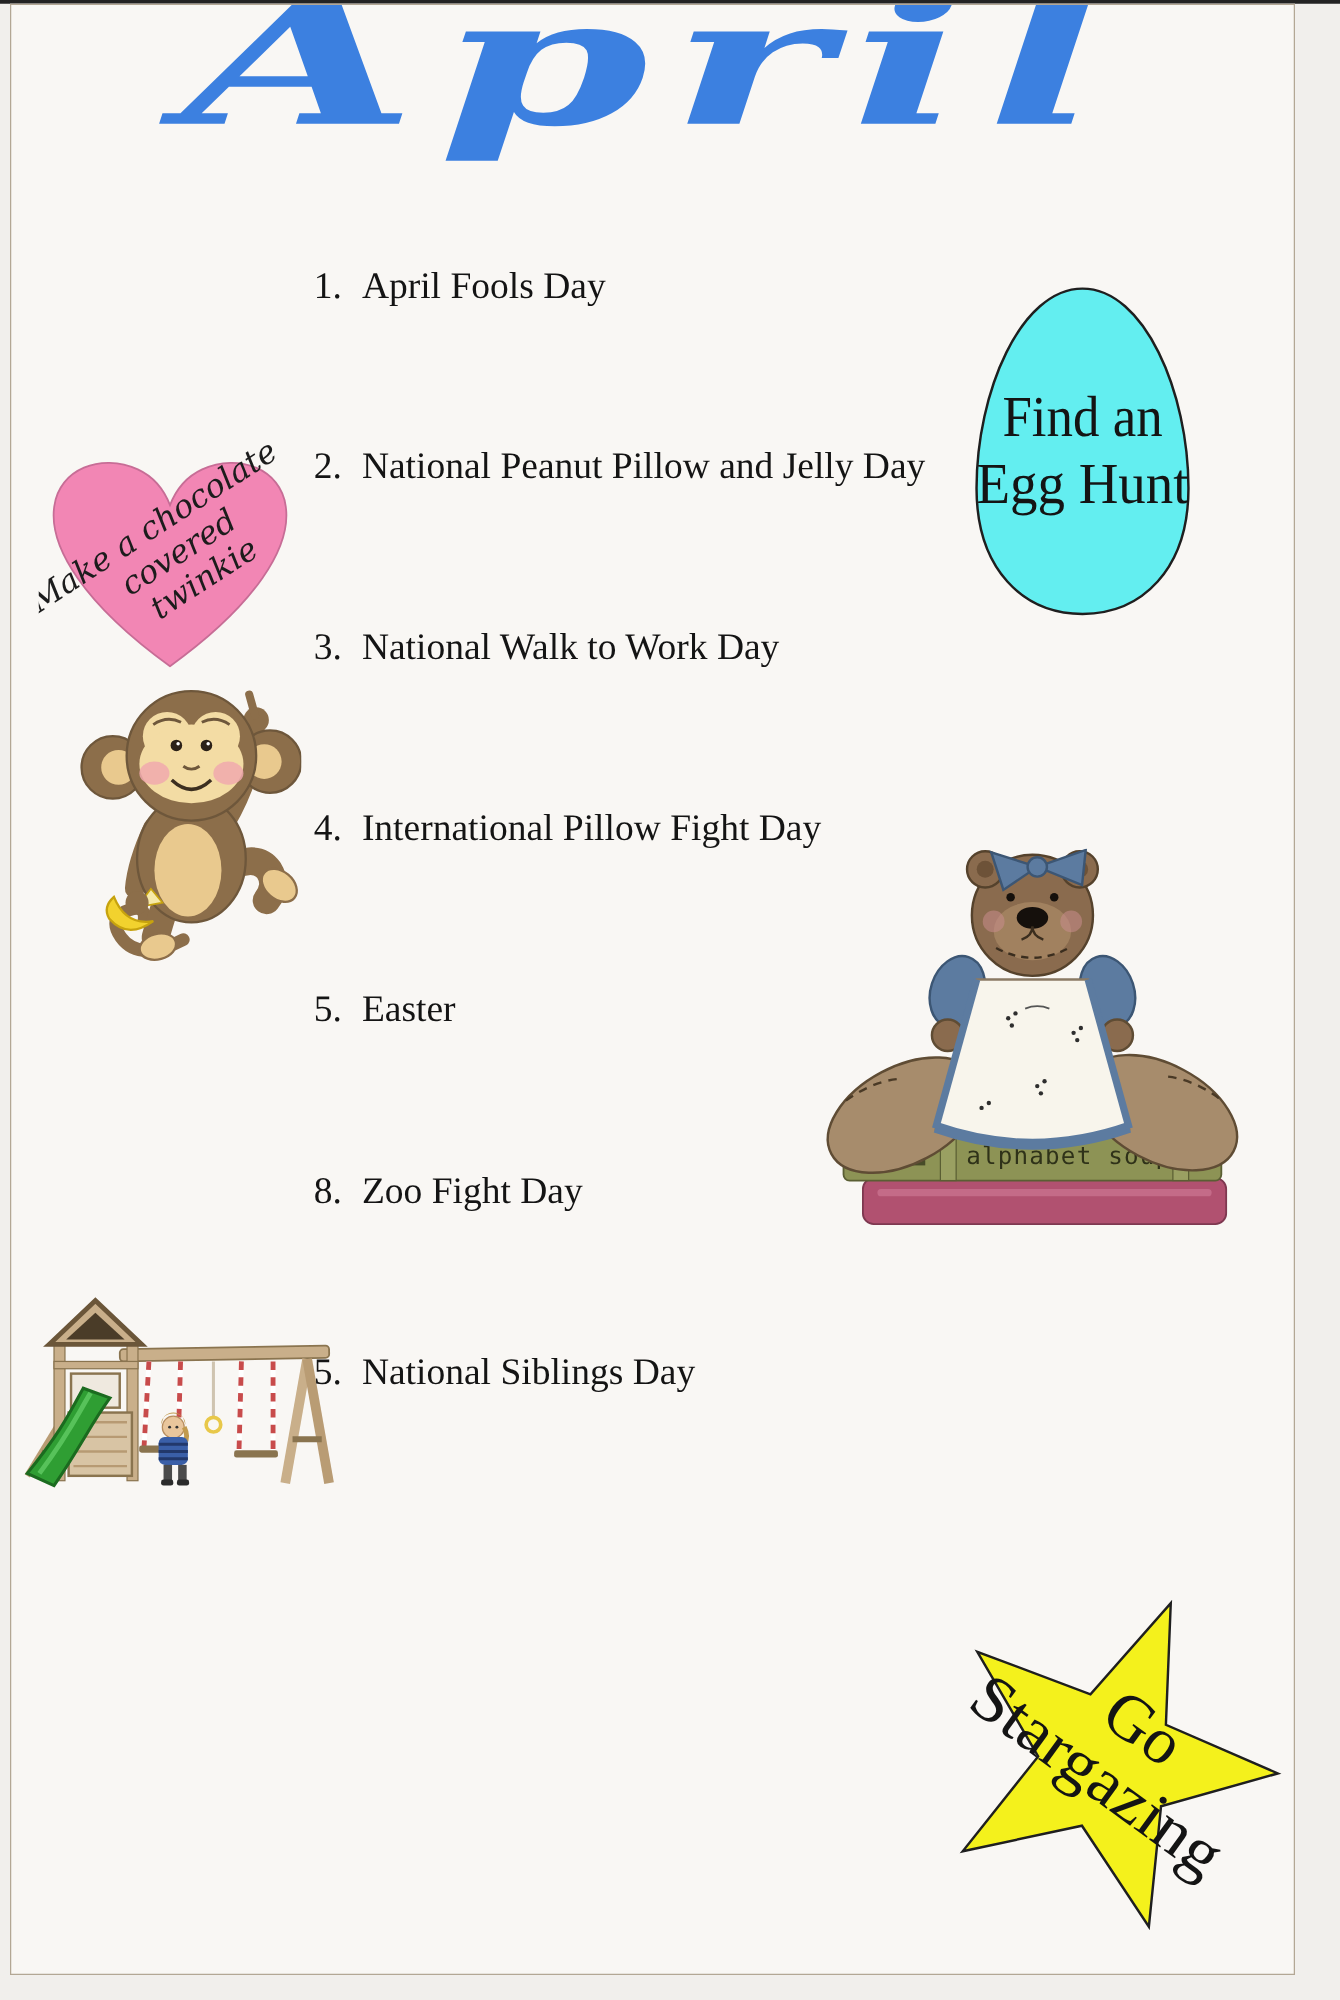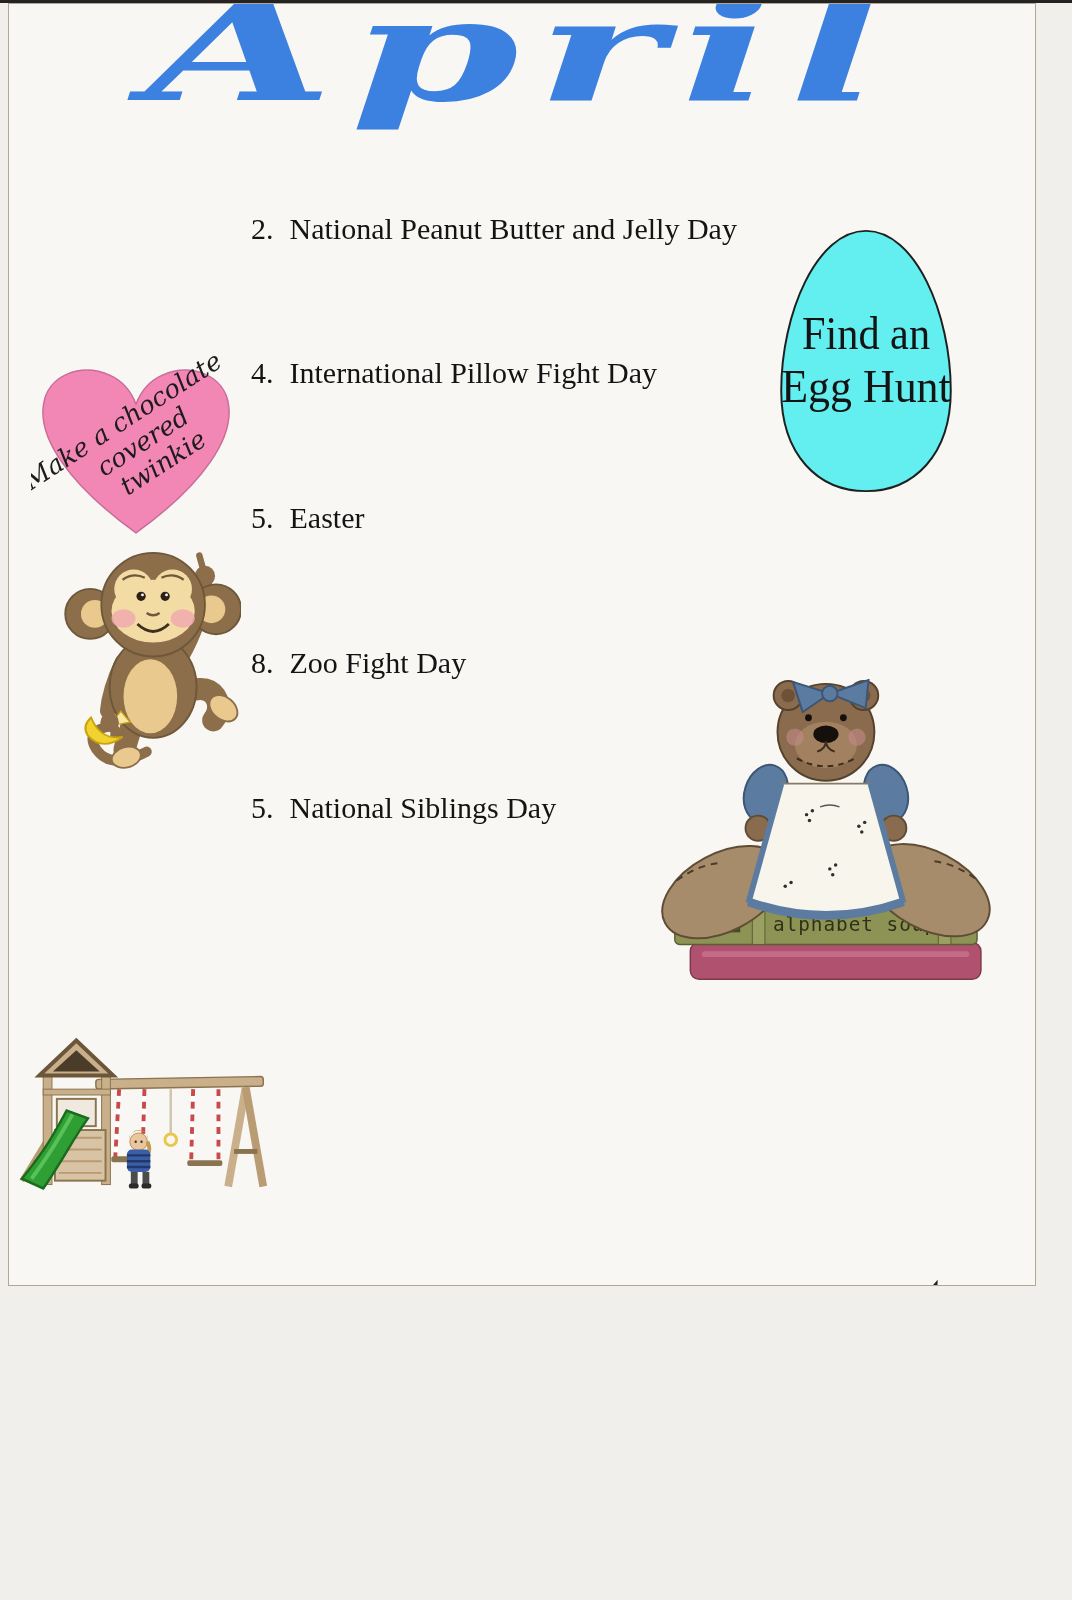--- a/index.html
+++ b/index.html
@@ -4,21 +4,21 @@
 <style>
   html,body{margin:0;padding:0;}
   body{
     width:1072px;height:1600px;position:relative;
     background:#f1efec;
     font-family:"Liberation Serif",serif;
     overflow:hidden;
   }
   .topbar{position:absolute;left:0;top:0;width:1072px;height:3px;background:#232323;}
   .page{
-    position:absolute;left:8px;top:3px;width:1028px;height:1283px;
+    position:absolute;left:8px;top:3px;width:1028px;height:1577px;
     background:#f9f7f4;border:1px solid #b3a794;box-sizing:border-box;overflow:hidden;
   }
   .title{
     position:absolute;left:0;top:-28px;width:100%;text-align:center;
     font-family:"DejaVu Serif",serif;font-weight:700;font-style:italic;
     font-size:142px;line-height:1.05;letter-spacing:10px;color:#3c80e0;
     transform:scaleX(1.7);transform-origin:50% 0;z-index:3;
     pointer-events:none;
   }
   ol.holidays{
@@ -197,21 +197,23 @@
 
   <svg class="art" style="left:727px;top:1259px;" width="300" height="292" viewBox="0 0 300 300">
     <polygon points="202,20 198,120 290,160 194,187 184,286 129,203 31,224 93,146 43,60 136,95" fill="#f4f11c" stroke="#1f1f1f" stroke-width="2"></polygon>
     <g transform="rotate(36 150 150)">
       <text class="star-text" x="158" y="128" font-size="54" text-anchor="middle">Go</text>
       <text class="star-text" x="150" y="182" font-size="54" text-anchor="middle" textLength="242" lengthAdjust="spacingAndGlyphs">Stargazing</text>
     </g>
   </svg>
 
   <ol class="holidays">
-    <li><span class="num">2.</span><span>National Peanut Butter and Jelly Day</span></li>
+    <li><span class="num">1.</span><span>April Fools Day</span></li>
+    <li><span class="num">2.</span><span>National Peanut Pillow and Jelly Day</span></li>
+    <li><span class="num">3.</span><span>National Walk to Work Day</span></li>
     <li><span class="num">4.</span><span>International Pillow Fight Day</span></li>
     <li><span class="num">5.</span><span>Easter</span></li>
     <li><span class="num">8.</span><span>Zoo Fight Day</span></li>
     <li><span class="num">5.</span><span>National Siblings Day</span></li>
     
     
     
     
     
     

